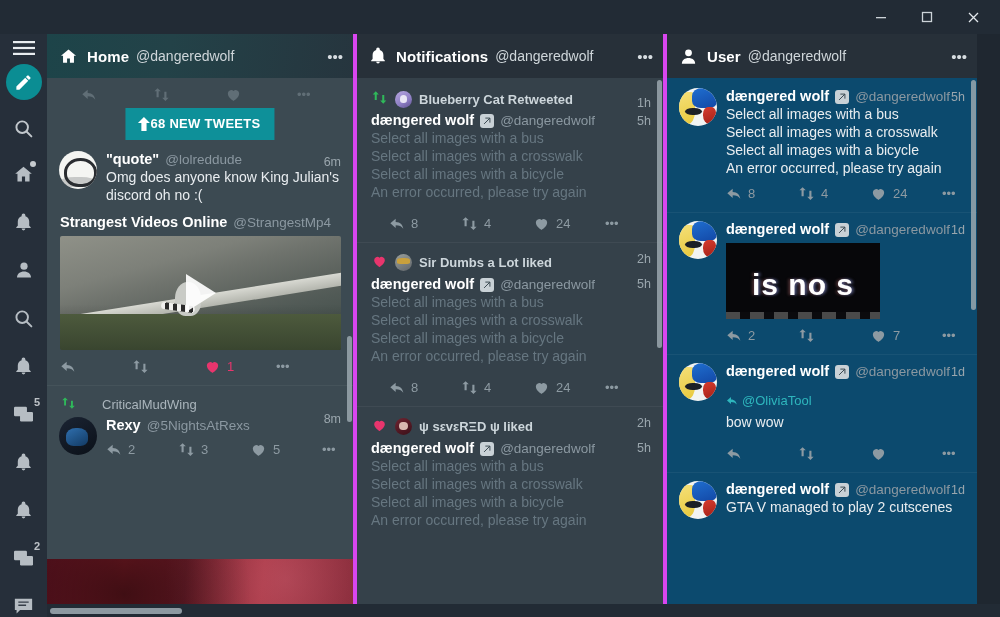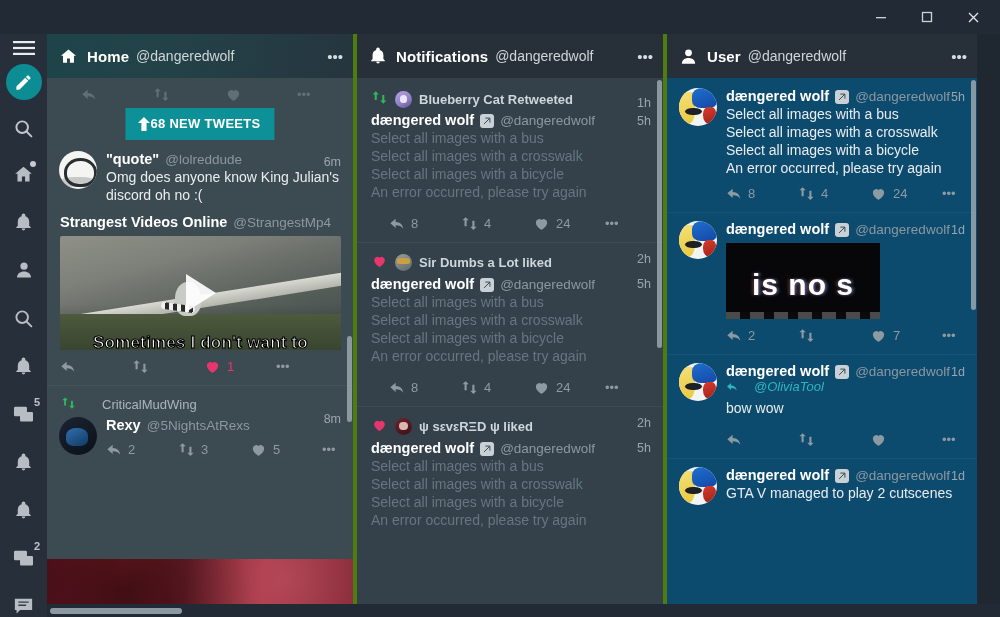--- a/index.html
+++ b/index.html
@@ -63,21 +63,21 @@
     width: 6px; height: 6px; border-radius: 50%;
     background: #e9ecef;
   }
 
   
   .cols { flex: 1 1 auto; display: flex; min-width: 0; position: relative; }
   .col {
     width: 310px; flex: 0 0 310px;
     display: flex; flex-direction: column;
     min-height: 0;
-    border-right: 4px solid #4d7c0f;
+    border-right: 4px solid #d946ef;
     position: relative;
     overflow: hidden;
   }
   .col.home   { background: #3c4a52; }
   .col.notif  { background: #35414a; }
   .col.user   { background: #0c4a6e; }
 
   .colhead {
     height: 44px; flex: 0 0 44px;
     display: flex; align-items: center;
@@ -128,21 +128,21 @@
   .verif {
     display:inline-flex; align-items:center; justify-content:center;
     width:14px; height:14px; background:#c9d1d6; border-radius:3px;
     color:#3c4a52; font-size:10px; font-weight:700; flex:0 0 14px;
     transform: translateY(1px);
   }
   .handle { font-size: 13.5px; color: #8b98a1; white-space: nowrap; overflow: hidden; }
   .ts { position: absolute; right: 12px; font-size: 12.5px; color: #9aa6ad; }
   .txt { font-size: 14px; line-height: 18px; color: #e9edf0; margin-top: 1px; word-wrap: break-word; }
   .txt.faded { color: #667680; }
-  .reply-to { font-size: 13px; color: #2eb6bd; margin-top: 0; display:flex; align-items:center; gap:16px;font-style:italic;}
+  .reply-to { font-size: 13px; color: #2eb6bd; margin-top: 14px; display:flex; align-items:center; gap:4px;}
 
   
   .acts { display: flex; align-items: center; gap: 0; padding: 8px 0 6px 0; color:#7d8b94; }
   .act { display: flex; align-items: center; gap: 6px; width: 72px; font-size: 13px; color:#8d9aa2; }
   .act.more { width:auto; }
   .act .n { font-size: 13px; }
   .act.liked { color: #e8356d; }
   .act.liked .n { color:#e8356d; }
 
   
@@ -431,21 +431,20 @@
             <div class="twbody" style="padding-left:1px;">
               <div class="nameline">
                 <span class="dname">Strangest Videos Online</span>
                 <span class="handle">@StrangestMp4</span>
               </div>
               <div class="media">
                 <div class="vid">
                   <div class="ledge"></div>
                   <div class="grass"></div>
                   <div class="lemur"></div>
-                  <div class="cap">Sometimes I don't want to</div>
                   <div class="play"></div>
                 </div>
               </div>
               <div class="acts">
                 <span class="act">
                   <svg width="16" height="16" viewBox="0 0 24 24" fill="#8d9aa2">
                       <path d="M10 8V4L2 11l8 7v-4.1c5.3 0 9 1.6 11.5 5.1-1-5-4-10-11.5-10z"></path>
                     </svg>
                 </span>
                 <span class="act">

